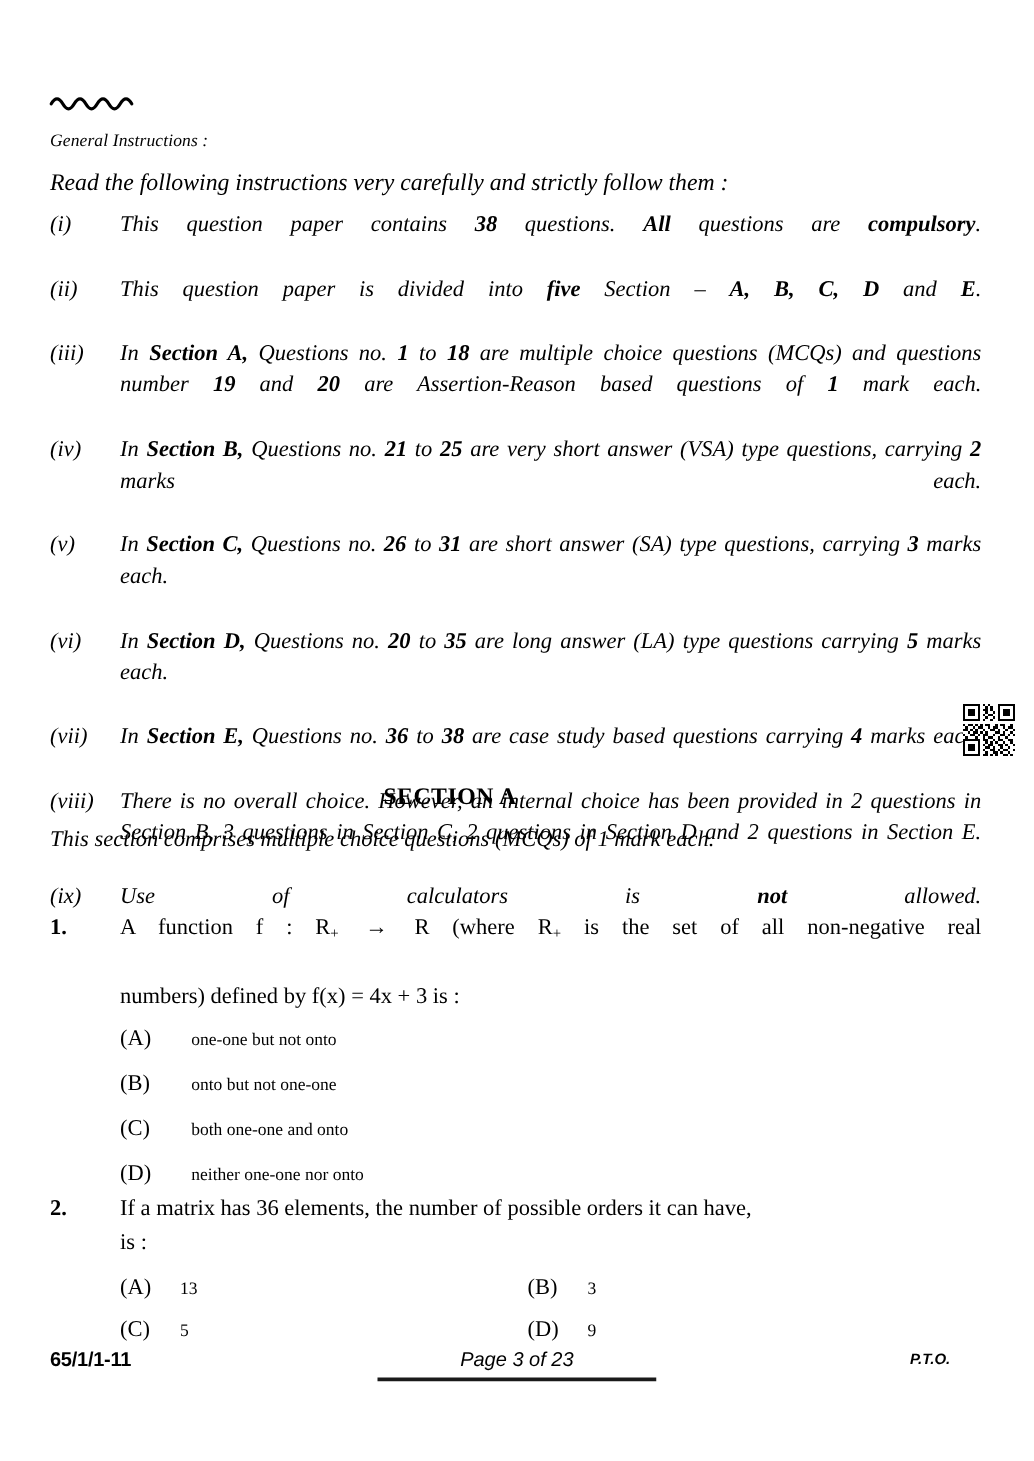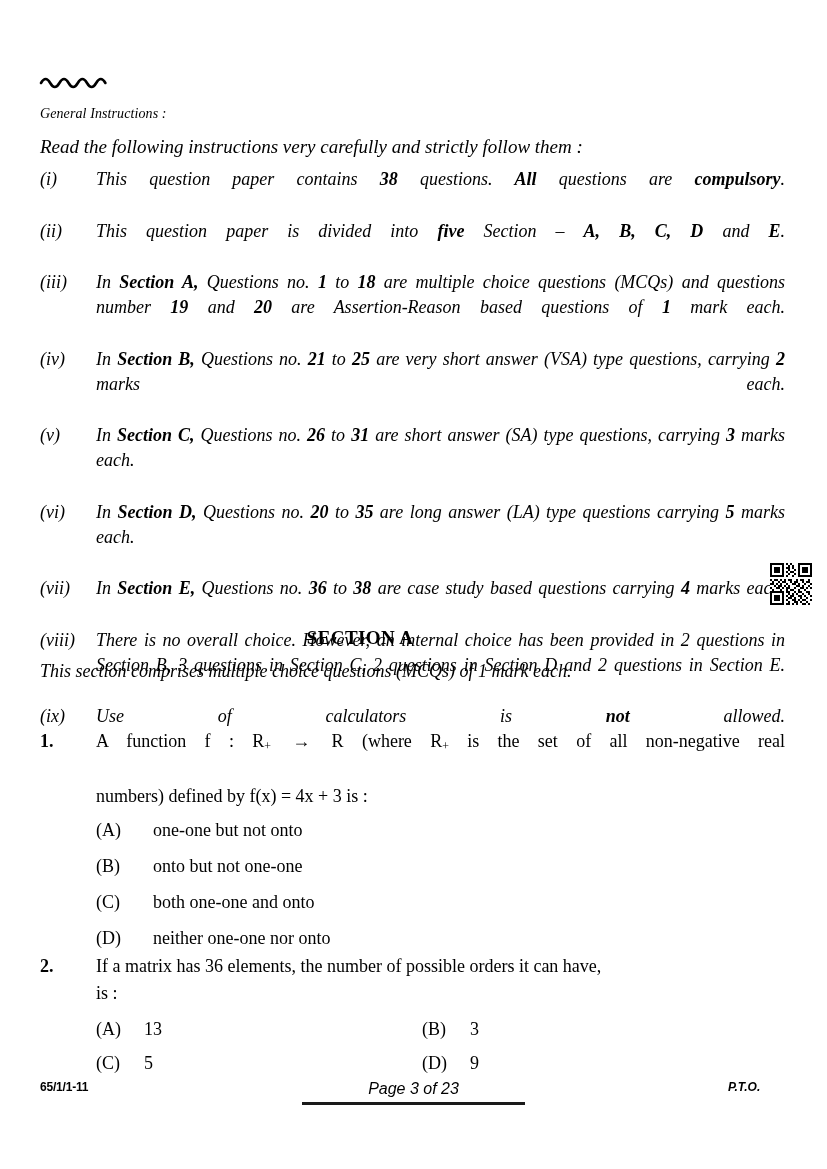--- a/index.html
+++ b/index.html
@@ -155,21 +155,21 @@
   .opt-row {
     display: flex;
     align-items: baseline;
     margin-bottom: 15px;
   }
   .opt-label {
     flex: 0 0 57px;
     font-size: 18px;
   }
   .opt-val {
-    font-size: 18px;
+    font-size: 14px;
   }
 
   .opts-grid {
     margin-top: 12px;
   }
   .opts-grid .grid-row {
     display: flex;
     margin-bottom: 13px;
   }
   .opts-grid .cell {
@@ -184,21 +184,21 @@
     vertical-align: -0.28em;
   }
 
   .arrow { padding: 0 3px; }
 
   
   .footer-left {
     position: absolute;
     left: 40px;
     top: 1080px;
-    font-size: 12px;
+    font-size: 16px;
     font-weight: bold;
     font-family: "Liberation Sans", sans-serif;
     letter-spacing: -0.2px;
   }
   .footer-center {
     position: absolute;
     left: 302px;
     top: 1080px;
     width: 223px;
     text-align: center;

